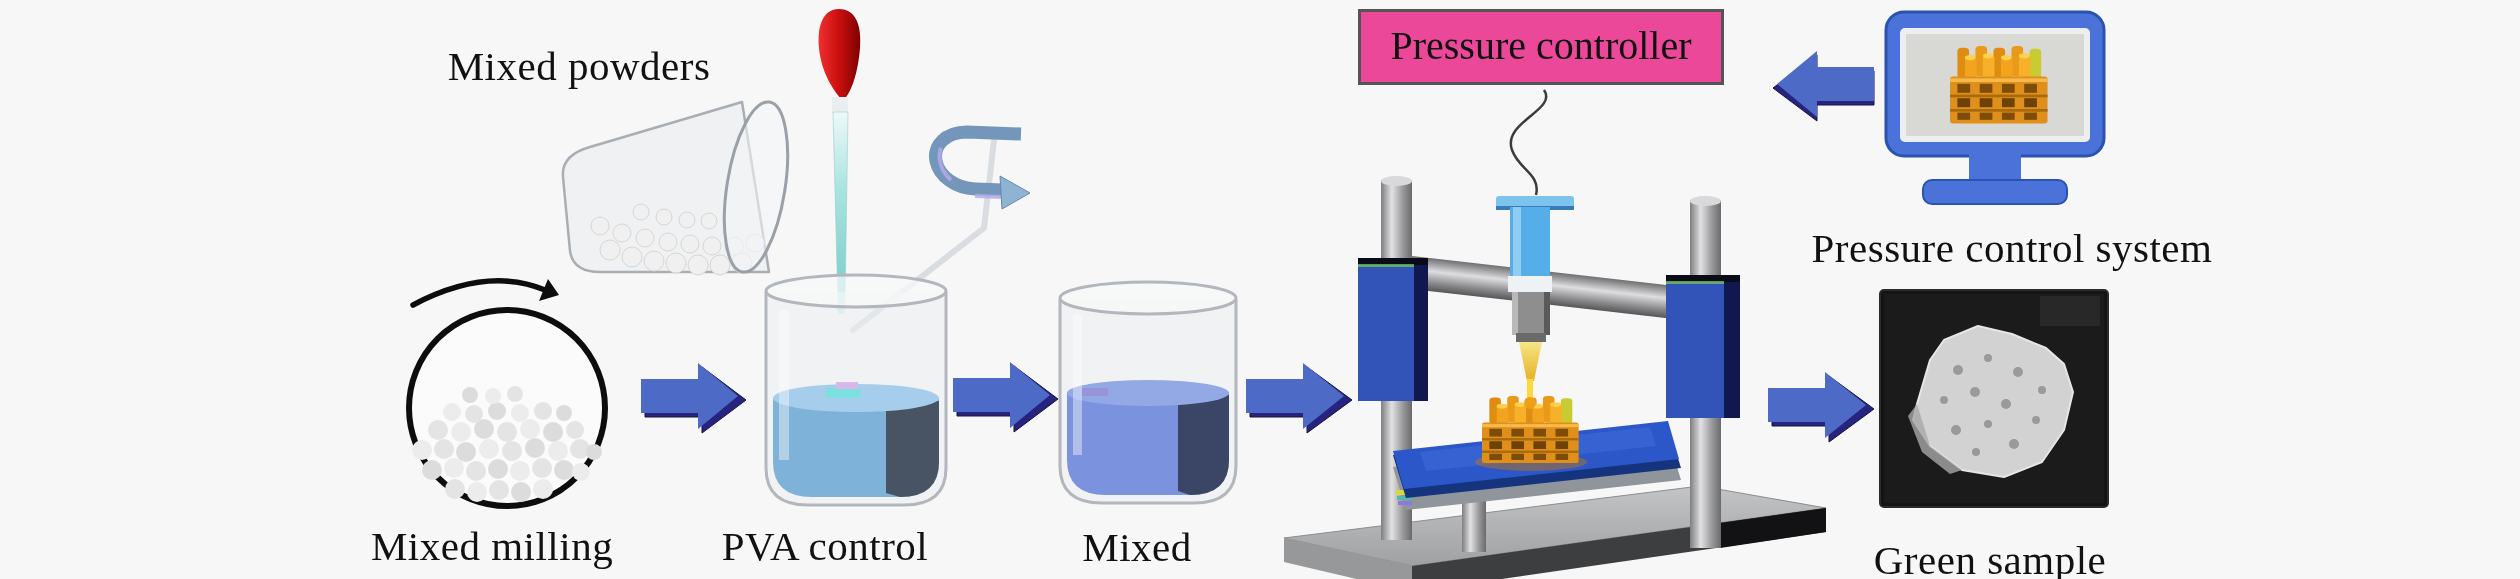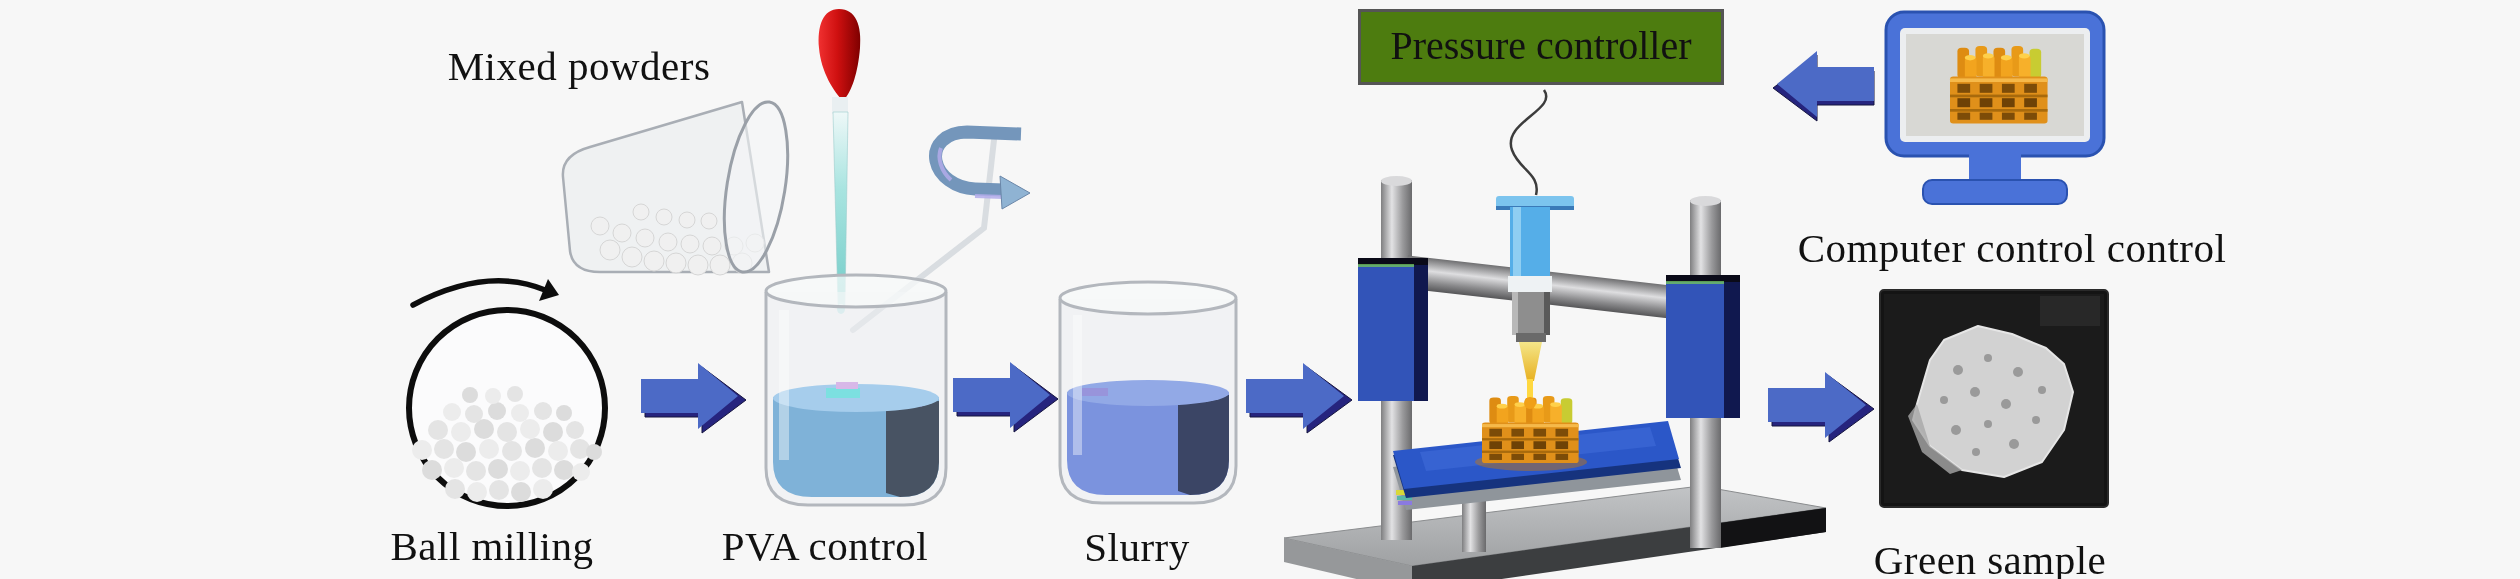--- a/index.html
+++ b/index.html
@@ -15,21 +15,21 @@
     position:absolute;
     transform:translateX(-50%);
     white-space:nowrap;
     font-size:41px;
     color:#111;
     letter-spacing:.5px;
   }
   .ctrl-box{
     position:absolute;
     left:1358px;top:9px;width:366px;height:76px;
-    background:#4d7c0f;
+    background:#ec4899;
     border:3px solid #555;
     box-sizing:border-box;
     text-align:center;
     line-height:68px;
     font-size:40px;
     color:#111;
   }
 </style>
 </head>
 <body>
@@ -329,21 +329,21 @@
           <circle cx="2036" cy="420" r="4"></circle>
       <circle cx="1956" cy="430" r="5"></circle>
           <circle cx="1988" cy="424" r="4"></circle>
           <circle cx="2014" cy="444" r="5"></circle>
           <circle cx="1976" cy="452" r="4"></circle>
     </g>
   </g>
 </svg>
 
 <div class="lbl" style="left:579px;top:42px;">Mixed powders</div>
-<div class="lbl" style="left:492px;top:522px;">Ball milling</div>
+<div class="lbl" style="left:492px;top:522px;">Mixed milling</div>
 <div class="lbl" style="left:825px;top:522px;">PVA control</div>
-<div class="lbl" style="left:1137px;top:523px;">Slurry</div>
-<div class="lbl" style="left:2012px;top:224px;">Computer control control</div>
+<div class="lbl" style="left:1137px;top:523px;">Mixed</div>
+<div class="lbl" style="left:2012px;top:224px;">Pressure control system</div>
 <div class="lbl" style="left:1990px;top:536px;">Green sample</div>
 
 <div class="ctrl-box">Pressure controller</div>
 
 </div>
 
 </body></html>

